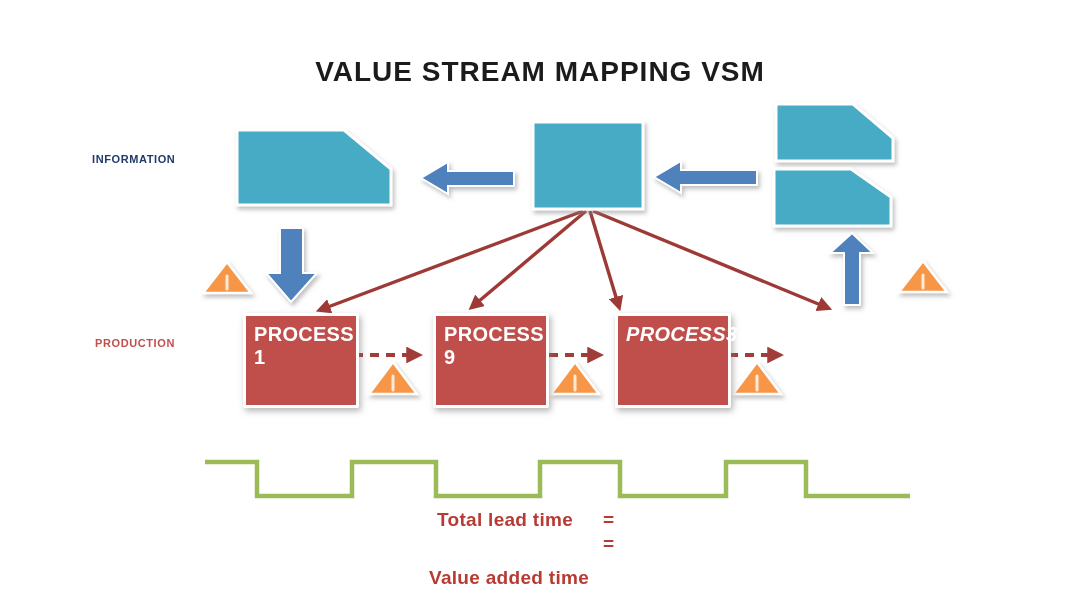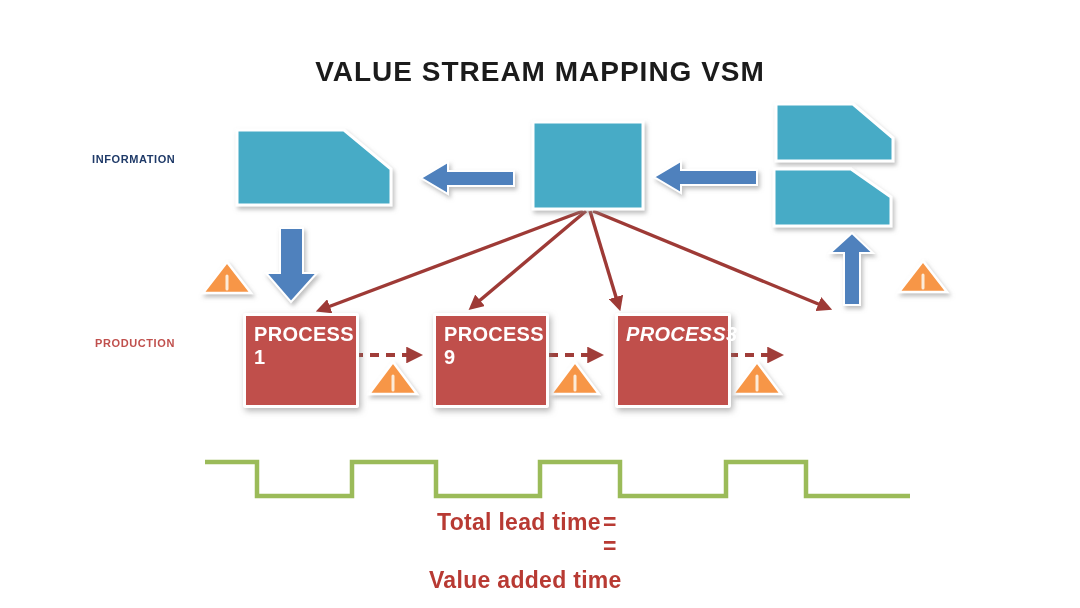--- a/index.html
+++ b/index.html
@@ -14,21 +14,21 @@
   }
   .side-label{font-size:11px;font-weight:bold;letter-spacing:.6px;}
   .info-label{left:92px;top:153px;color:#1f3a68;}
   .prod-label{left:95px;top:337px;color:#c0504d;}
   .process-box{
     width:102px;height:82px;background:#c04f4b;border:3px solid #ffffff;
     border-radius:2px;box-shadow:2px 3px 6px rgba(120,120,120,.55);
     color:#ffffff;font-size:20px;font-weight:bold;
     padding:7px 0 0 8px;box-sizing:content-box;letter-spacing:.3px;
   }
-  .sum-text{font-size:23px;font-weight:bold;color:#b83a33;letter-spacing:.3px;}
+  .sum-text{font-size:19px;font-weight:bold;color:#b83a33;letter-spacing:.3px;}
   svg{position:absolute;left:0;top:0;}
 </style>
 </head>
 <body>
 
 <div class="canvas">
 
   <svg width="1080" height="608" viewBox="0 0 1080 608">
     <defs>
       <filter id="sh" x="-30%" y="-30%" width="170%" height="170%">

